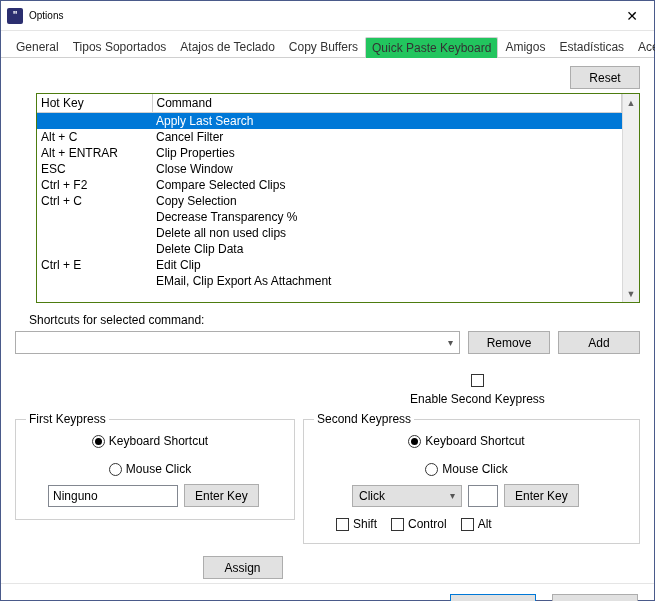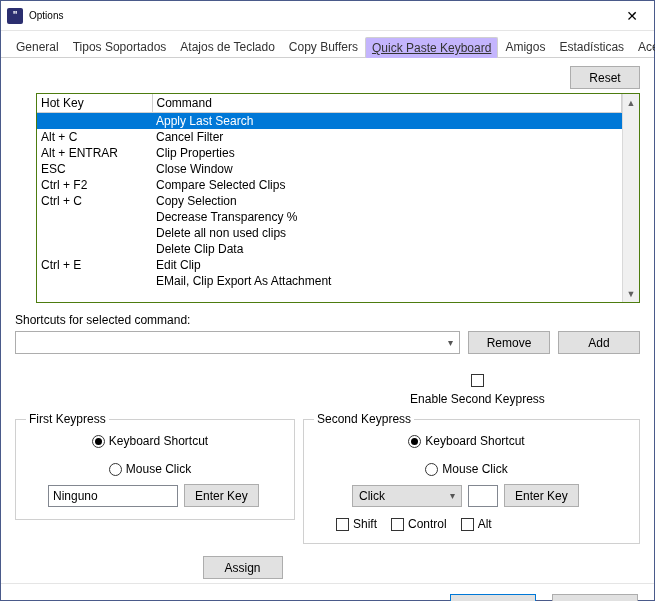--- a/index.html
+++ b/index.html
@@ -53,25 +53,24 @@
     padding: 3px 6px;
     font-size: 12px;
     color: #333;
     border: 1px solid transparent;
     border-bottom: none;
     cursor: pointer;
     white-space: nowrap;
   }
   .tab.active {
     border-color: #d0d0d0;
-    background: #c4b5fd;
+    background: #22c55e;
     position: relative;
     top: 1px;
     border-radius: 2px 2px 0 0;
-    text-decoration: underline;
   }
   .content {
     flex: 1;
     padding: 8px 14px 4px 14px;
     display: flex;
     flex-direction: column;
     justify-content: flex-end;
   }
   .reset-row {
     display: flex;
@@ -127,21 +126,21 @@
     background:#f0f0f0;
     border-left:1px solid #d9d9d9;
     display:flex;flex-direction:column;
     align-items:center;
   }
   .vscroll .arrow {
     width:100%;height:17px;display:flex;align-items:center;justify-content:center;
     font-size:9px;color:#606060;cursor:pointer;
   }
   .vscroll .track{flex:1;}
-  .shortcuts-label { margin-top: 10px; font-size:12px; }
+  .shortcuts-label { margin-top: 10px; font-size:12px;margin-left:14px; }
   .shortcuts-row {
     display: flex; gap: 8px; margin-top: 4px;
   }
   .dropdown {
     flex: 1;
     height: 23px;
     border: 1px solid #adadad;
     background: #fff;
     display: flex;
     align-items: center;

